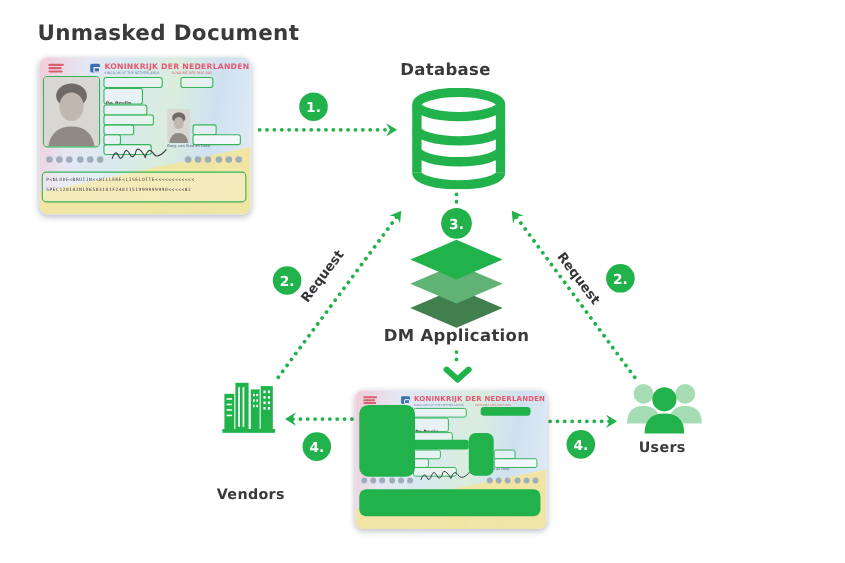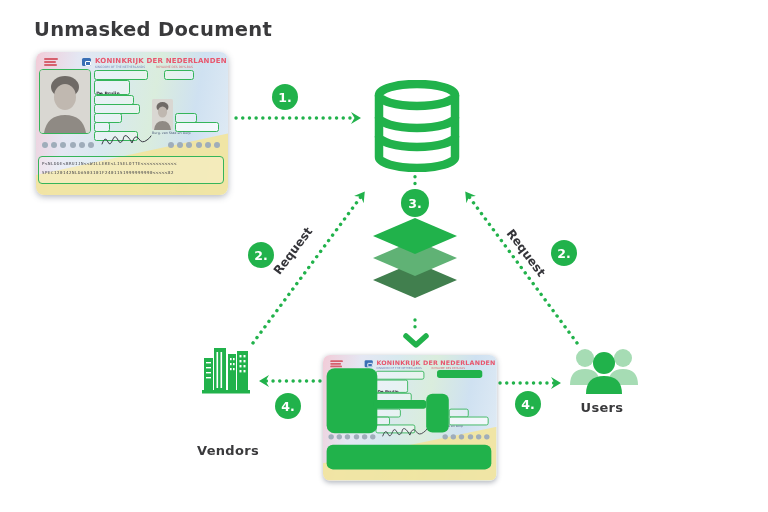--- a/index.html
+++ b/index.html
@@ -88,20 +88,22 @@
     <path class="dotline" d="M415,170 L415,186"></path>
     <path class="dotline" d="M253,343 L363,194" marker-end="url(#ah)"></path>
     <path class="dotline" d="M577,343 L467,194" marker-end="url(#ah)"></path>
     <path class="dotline" d="M415,320 L415,332"></path>
     <path class="chev" d="M406,336 L416,345 L426,336"></path>
     <path class="dotline" d="M320,381 L262,381" marker-end="url(#ah)"></path>
     <path class="dotline" d="M500,383 L558,383" marker-end="url(#ah)"></path>
   </svg>
 
   <div class="heading h-big" style="left:34px;top:18px;">Unmasked Document</div>
+  <div class="heading h-mid" style="left:330px;top:54px;width:150px;">Database</div>
+  <div class="heading h-mid" style="left:340px;top:296px;width:150px;">DM Application</div>
   <div class="heading h-small" style="left:186px;top:399px;width:84px;margin-top:44px;">Vendors</div>
   <div class="heading h-small" style="left:560px;top:400px;width:84px;">Users</div>
 
   <div class="request" style="left:253px;top:244px;transform:rotate(-53deg);">Request</div>
   <div class="request" style="left:486px;top:246px;transform:rotate(53deg);">Request</div>
 
   <div class="step" style="left:272px;top:84px;">1.</div>
   <div class="step" style="left:248px;top:242px;">2.</div>
   <div class="step" style="left:551px;top:240px;">2.</div>
   <div class="step big" style="left:401px;top:189px;">3.</div>

